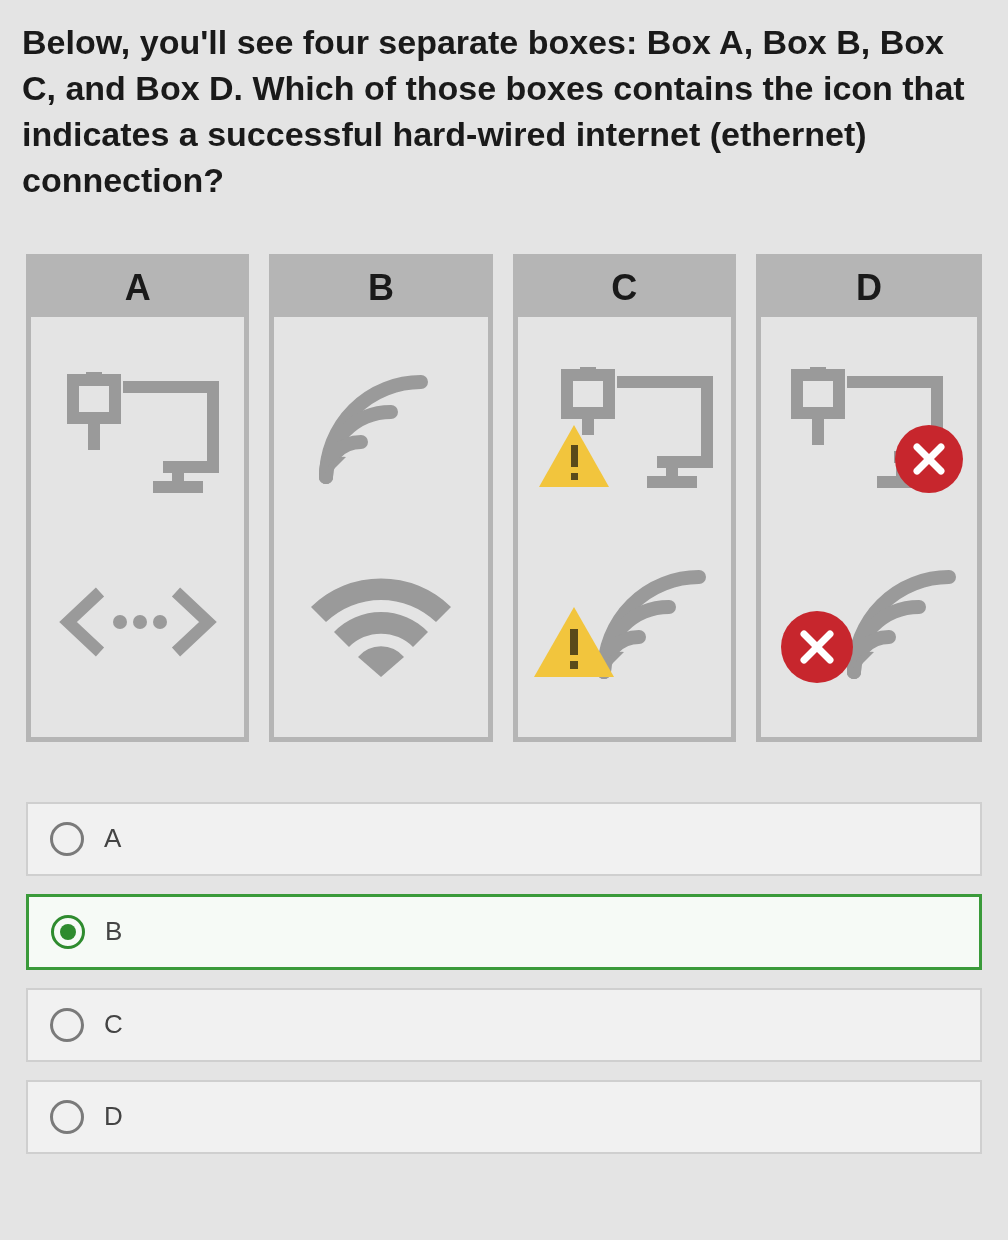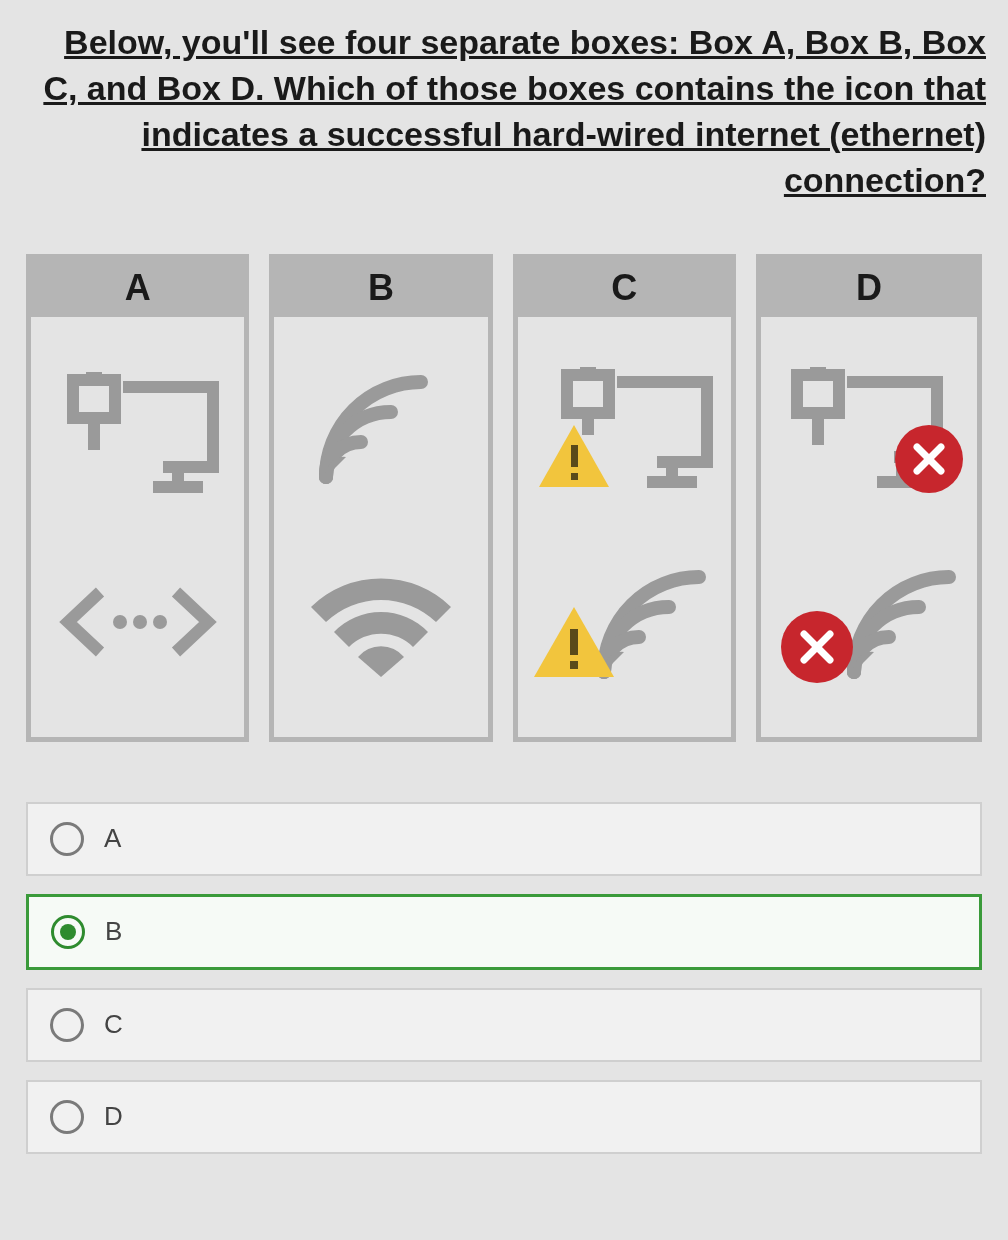--- a/index.html
+++ b/index.html
@@ -8,25 +8,24 @@
     height: 1240px;
     background: #e4e4e4;
     font-family: Arial, Helvetica, sans-serif;
     overflow: hidden;
     padding: 20px 18px 0 18px;
   }
   .question {
     font-size: 34px;
     font-weight: bold;
     color: #1a1a1a;
-    text-align: right;
+    text-align: left;
     line-height: 1.35;
     margin-bottom: 50px;
     padding: 0 4px;
-    text-decoration: underline;
   }
   .boxes-row {
     display: flex;
     gap: 20px;
     padding: 0 8px;
     margin-bottom: 60px;
   }
   .box {
     flex: 1;
     border: 5px solid #b5b5b5;

